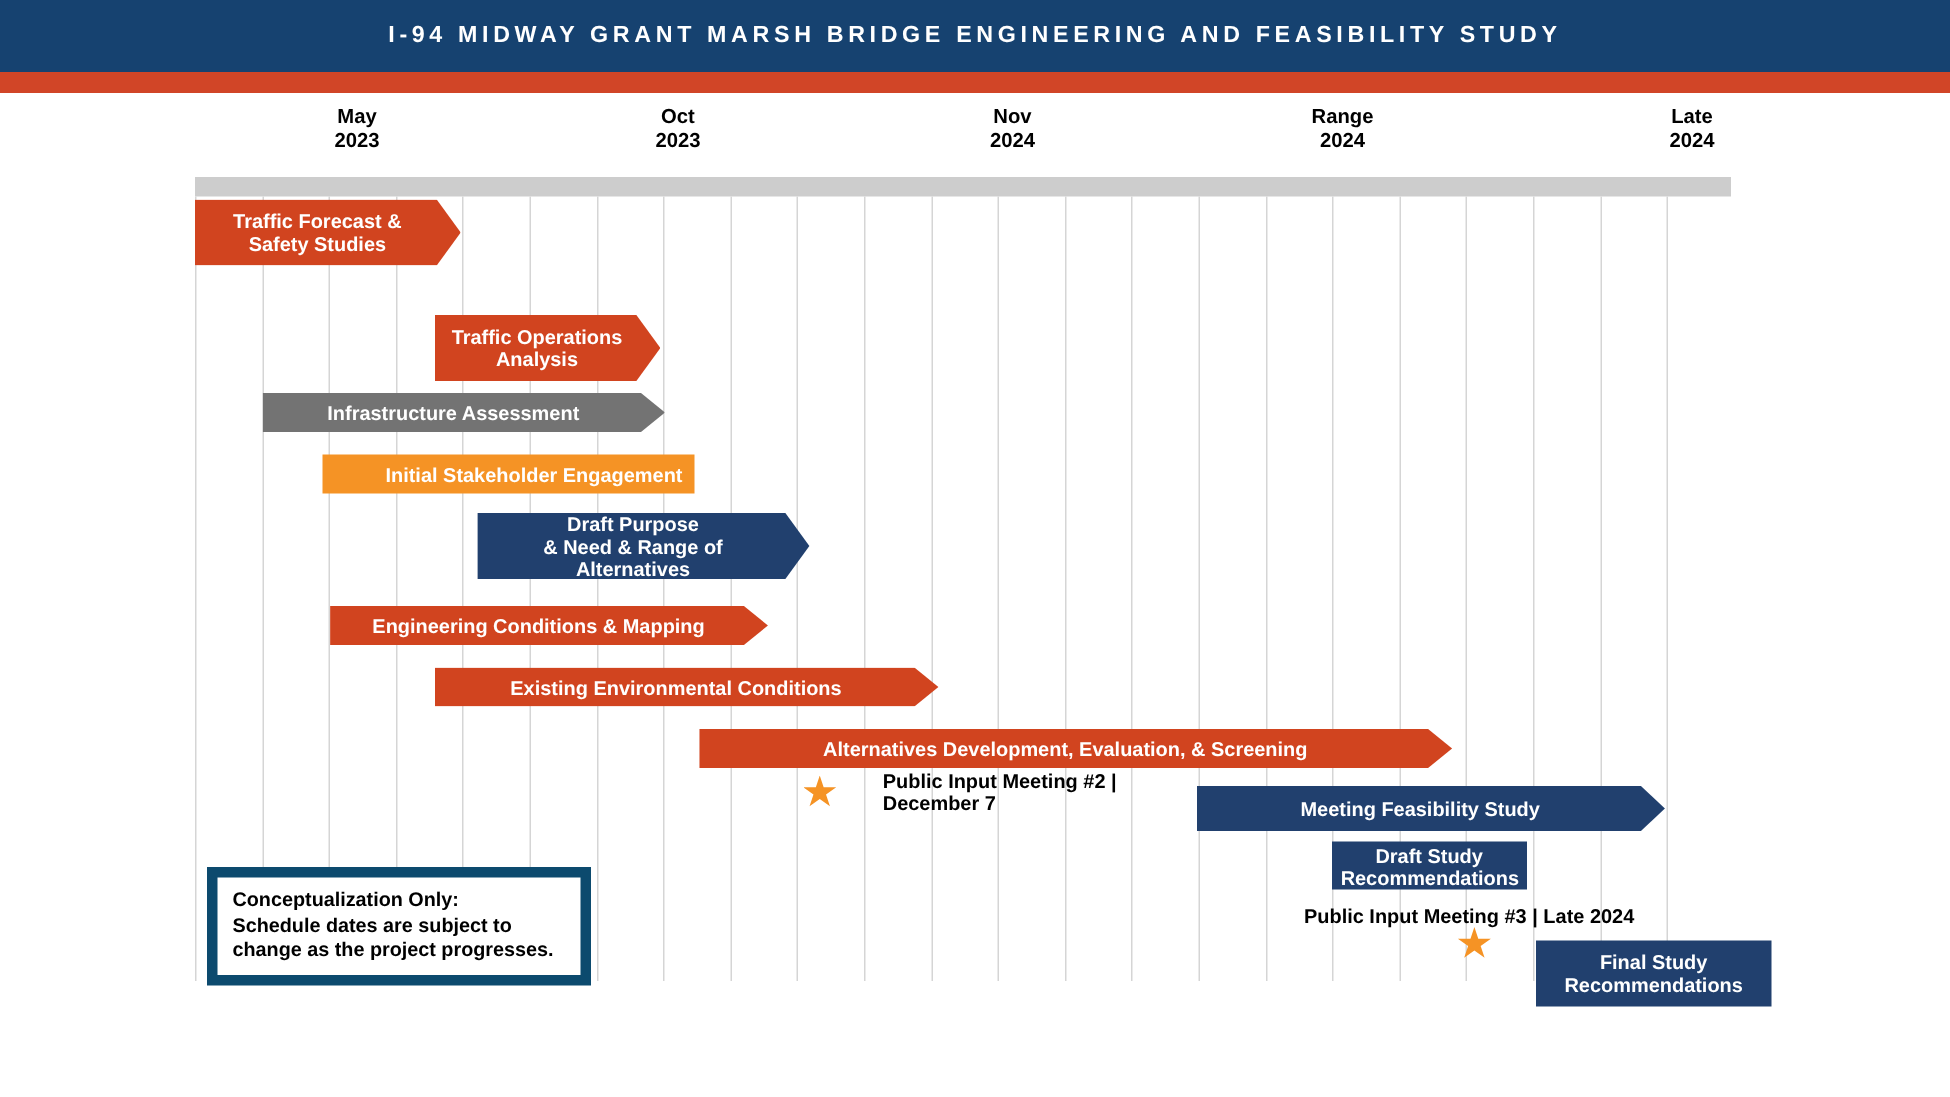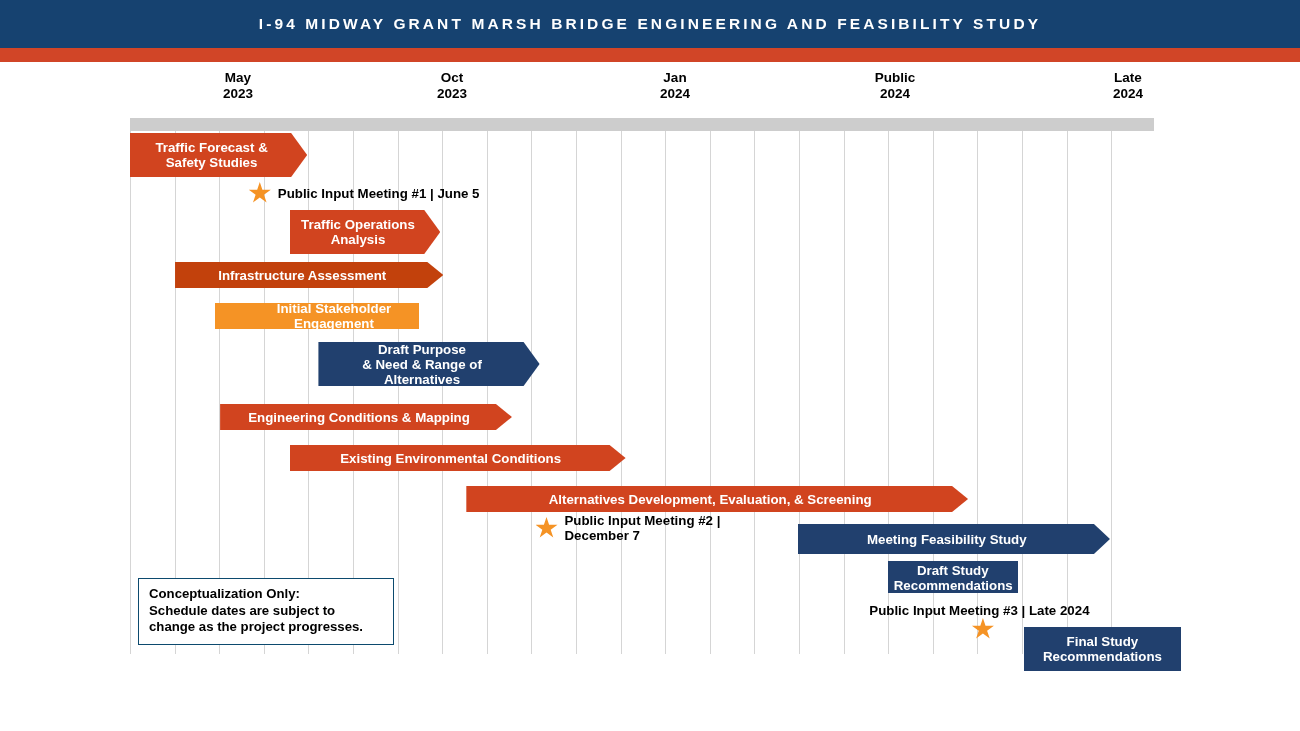--- a/index.html
+++ b/index.html
@@ -141,21 +141,21 @@
     clip-path: polygon(50% 0%, 61.8% 35.5%, 100% 35.5%, 69% 57.5%, 80.9% 93%,
                        50% 71%, 19.1% 93%, 31% 57.5%, 0% 35.5%, 38.2% 35.5%);
   }
   .milestone.star-left .star { margin-right: 7px; }
   .milestone.star-right .star { margin-left: 7px; }
 
   
   .note-box {
     position: absolute;
     box-sizing: border-box;
-    border: 1px solid #0c4a6e;
+    border: 7px solid #0c4a6e;
     background: #ffffff;
     padding: 7px 9px 8px 10px;
     color: #000000;
     font-size: 13.2px;
     font-weight: bold;
     line-height: 16.5px;
     white-space: pre-line;
   }
 </style>
 </head>
@@ -168,25 +168,25 @@
 <div class="axis-labels">
     <div class="axis-tick" style="left: 178px;">
       <span class="tick-month">May</span>
       <span class="tick-year">2023</span>
     </div>
     <div class="axis-tick" style="left: 392px;">
       <span class="tick-month">Oct</span>
       <span class="tick-year">2023</span>
     </div>
     <div class="axis-tick" style="left: 615px;">
-      <span class="tick-month">Jan</span>
+      <span class="tick-month">Nov</span>
       <span class="tick-year">2024</span>
     </div>
     <div class="axis-tick" style="left: 835px;">
-      <span class="tick-month">Public</span>
+      <span class="tick-month">Range</span>
       <span class="tick-year">2024</span>
     </div>
     <div class="axis-tick" style="left: 1068px;">
       <span class="tick-month">Late</span>
       <span class="tick-year">2024</span>
     </div>
   </div>
 
 <div class="plot">
   <div class="plot-topband"></div>
@@ -217,24 +217,24 @@
     </div>
   <div class="bars">
       <div class="bar arrow" style="left: 0px; width: 177.152px; top: 2px; height: 44px; background: rgb(209, 68, 31);">
         <span class="bar-label">Traffic Forecast &amp;
 Safety Studies</span>
       </div>
       <div class="bar arrow" style="left: 159.744px; width: 150.528px; top: 79px; height: 44px; background: rgb(209, 68, 31);">
         <span class="bar-label">Traffic Operations
 Analysis</span>
       </div>
-      <div class="bar arrow" style="left: 45.056px; width: 268.288px; top: 131px; height: 26px; background: #c2410c;">
+      <div class="bar arrow" style="left: 45.056px; width: 268.288px; top: 131px; height: 26px; background: #737373;">
         <span class="bar-label">Infrastructure Assessment</span>
       </div>
-      <div class="bar" style="left: 84.992px; width: 204px; top: 172px; height: 26px; background: rgb(245, 147, 37); padding-left: 40px;">
+      <div class="bar" style="left: 84.992px; width: 248px; top: 172px; height: 26px; background: rgb(245, 147, 37); padding-left: 40px;">
         <span class="bar-label">Initial Stakeholder Engagement</span>
       </div>
       <div class="bar arrow" style="left: 188.416px; width: 221.184px; top: 211px; height: 44px; background: rgb(33, 64, 110);">
         <span class="bar-label">Draft Purpose
 &amp; Need &amp; Range of Alternatives</span>
       </div>
       <div class="bar arrow" style="left: 90.112px; width: 291.84px; top: 273px; height: 26px; background: rgb(209, 68, 31); justify-content: flex-end;">
         <span class="bar-label">Engineering Conditions &amp; Mapping</span>
       </div>
       <div class="bar arrow" style="left: 159.744px; width: 335.872px; top: 314px; height: 26px; background: rgb(209, 68, 31);">
@@ -247,21 +247,20 @@
         <span class="bar-label">Meeting Feasibility Study</span>
       </div>
       <div class="bar" style="left: 757.76px; width: 130.048px; top: 430px; height: 32px; background: rgb(33, 64, 110); align-items: flex-end;">
         <span class="bar-label">Draft Study
 Recommendations</span>
       </div>
       <div class="bar" style="left: 893.952px; width: 157px; top: 496px; height: 44px; background: rgb(33, 64, 110);">
         <span class="bar-label">Final Study
 Recommendations</span>
       </div>
-      <div class="milestone star-left" style="left: 118.784px; top: 47px;"><span class="star" style="background: rgb(245, 147, 37);"></span><span class="milestone-text">Public Input Meeting #1 | June 5</span></div>
-      <div class="milestone star-left" style="left: 405.504px; top: 382px;"><span class="star" style="background: rgb(245, 147, 37);"></span><span class="milestone-text">Public Input Meeting #2 |
+      <div class="milestone star-left" style="left: 405.504px; top: 382px; gap: 24px;"><span class="star" style="background: rgb(245, 147, 37);"></span><span class="milestone-text">Public Input Meeting #2 |
 December 7</span></div>
       <div class="milestone star-right" style="left: 739.328px; top: 472px; flex-direction: column;"><span class="milestone-text">Public Input Meeting #3 | Late 2024</span><span class="star" style="background: rgb(245, 147, 37);"></span></div>
       <div class="note-box" style="left: 8px; top: 447px; width: 256px;">Conceptualization Only:
 Schedule dates are subject to
 change as the project progresses.</div>
     </div>
 </div>
 
 </body></html>

